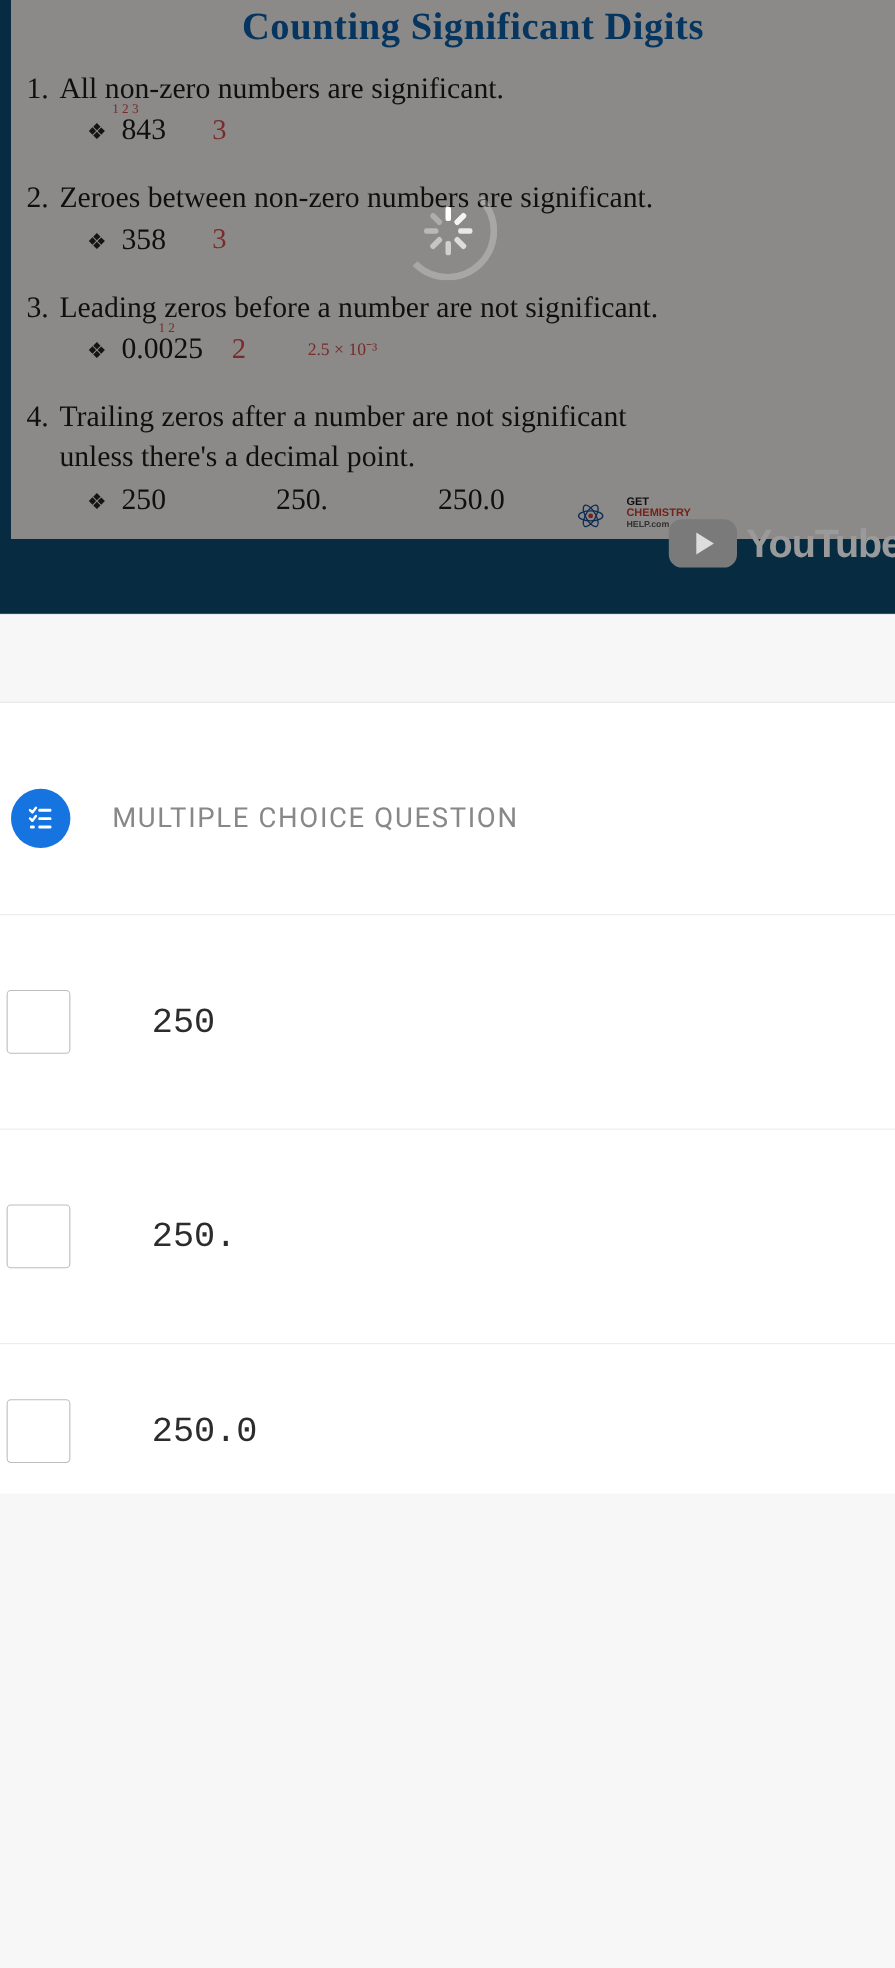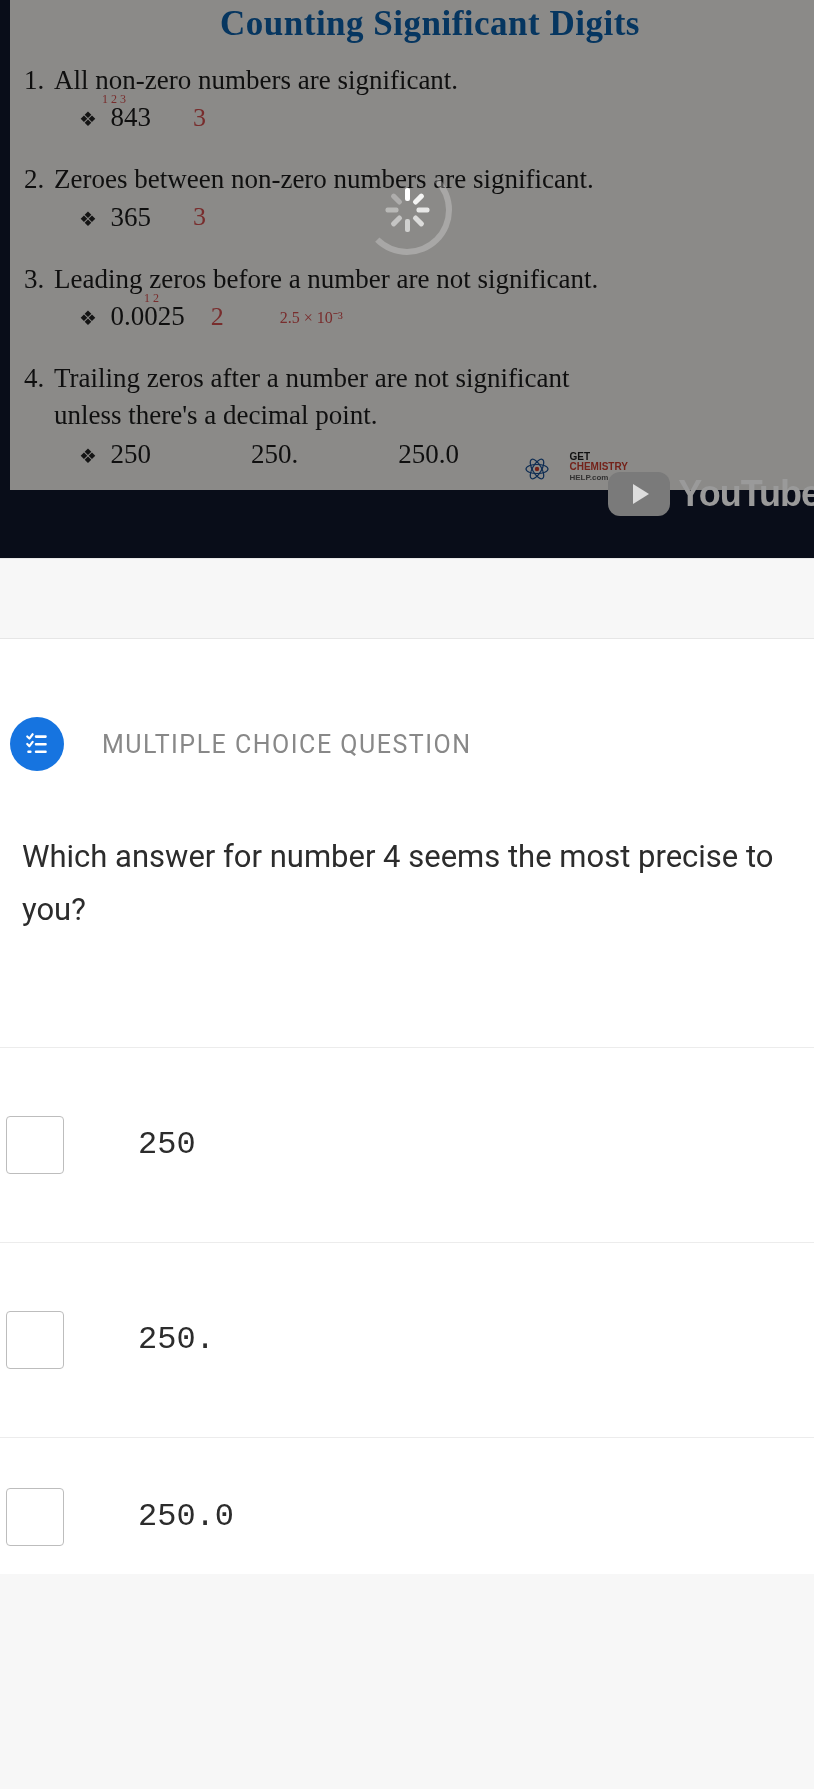--- a/index.html
+++ b/index.html
@@ -1,21 +1,21 @@
 <!DOCTYPE html>
 <html><head>
 <meta charset="utf-8">
 <style>
   * { box-sizing: border-box; margin: 0; padding: 0; }
   html, body { width: 814px; font-family: -apple-system, BlinkMacSystemFont, "Segoe UI", Roboto, Helvetica, Arial, sans-serif; }
   body { background: #f7f7f7; }
 
   
   .video-wrap {
-    background: #0f172a;
+    background: #0c4a6e;
     padding: 0 0 68px 0;
     position: relative;
     overflow: hidden;
   }
   .slide {
     background: #e8e6e3;
     width: 840px;
     margin-left: 10px;
     padding: 0 0 12px 0;
     font-family: Georgia, "Times New Roman", serif;
@@ -187,21 +187,21 @@
         <span><span class="diamond">❖</span>&nbsp;&nbsp;<span>843</span></span>
         <span class="hand">3</span>
       </div>
     </div>
 
     <div class="rule">
       <div class="rule-line">
         <span class="num">2.</span><span>Zeroes between non-zero numbers are significant.</span>
       </div>
       <div class="rule-sub">
-        <span><span class="diamond">❖</span>&nbsp;&nbsp;<span>365</span></span>
+        <span><span class="diamond">❖</span>&nbsp;&nbsp;<span>358</span></span>
         <span class="hand">3</span>
       </div>
     </div>
 
     <div class="rule">
       <div class="rule-line">
         <span class="num">3.</span><span>Leading zeros before a number are not significant.</span>
       </div>
       <div class="rule-sub" style="gap:26px; position:relative;">
         <span class="tiny-ann" style="left:120px; top:-6px;text-align:right;">1 2</span>
@@ -270,21 +270,20 @@
           <path d="M3 12l2 2 3-4" stroke="#fff" stroke-width="2" fill="none" stroke-linecap="round" stroke-linejoin="round"></path>
           <rect x="10" y="11" width="11" height="2.4" rx="1"></rect>
           <rect x="3" y="18" width="4" height="2.4" rx="1"></rect>
           <rect x="10" y="18" width="11" height="2.4" rx="1"></rect>
         </g>
       </svg>
     </div>
     <div class="q-type">MULTIPLE CHOICE QUESTION</div>
   </div>
 
-  <div class="q-text">Which answer for number 4 seems the most precise to you?</div>
 
   <div class="option">
     <div class="chk"></div>
     <div class="opt-label">250</div>
   </div>
   <div class="option">
     <div class="chk"></div>
     <div class="opt-label">250.</div>
   </div>
   <div class="option">

